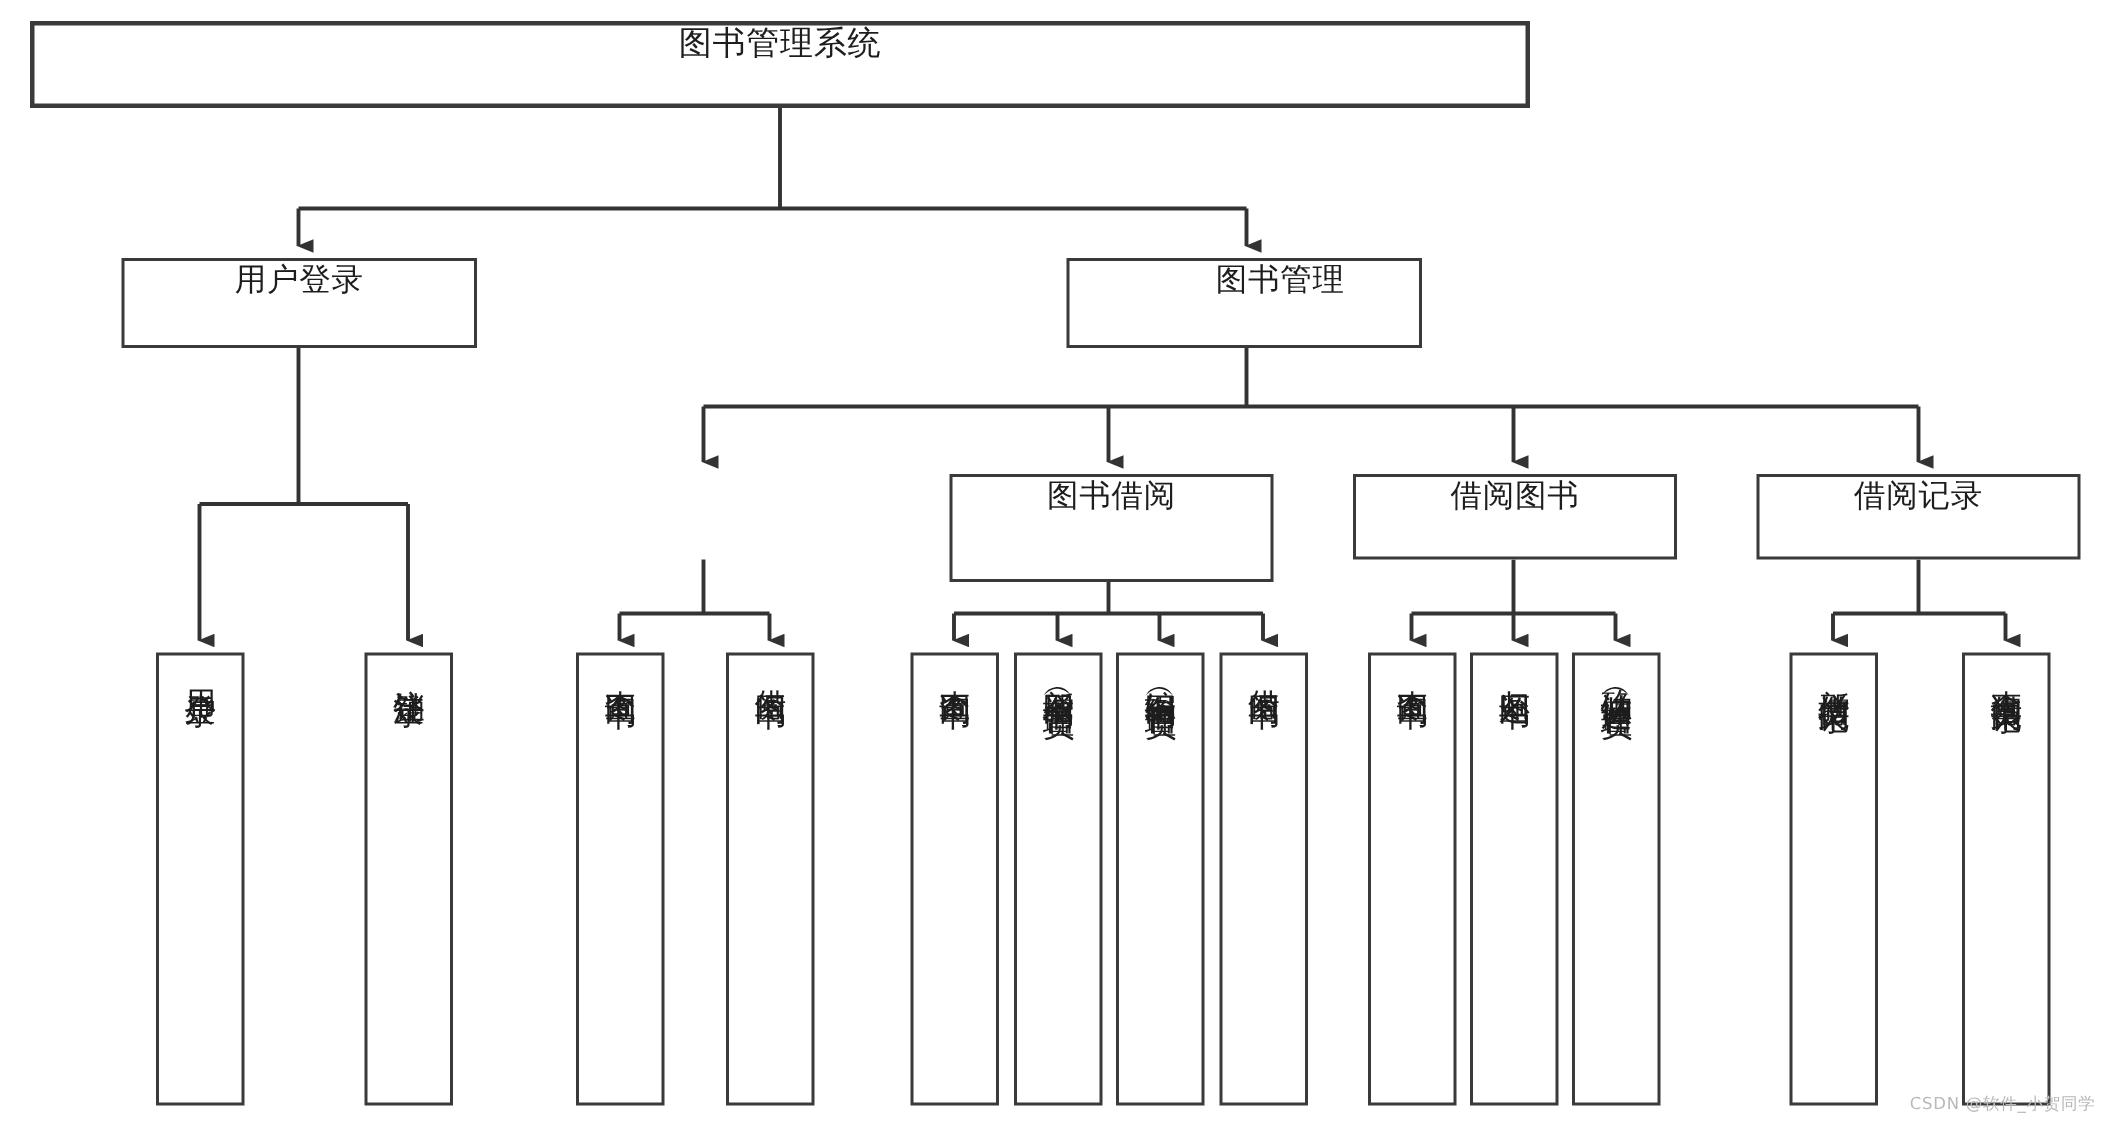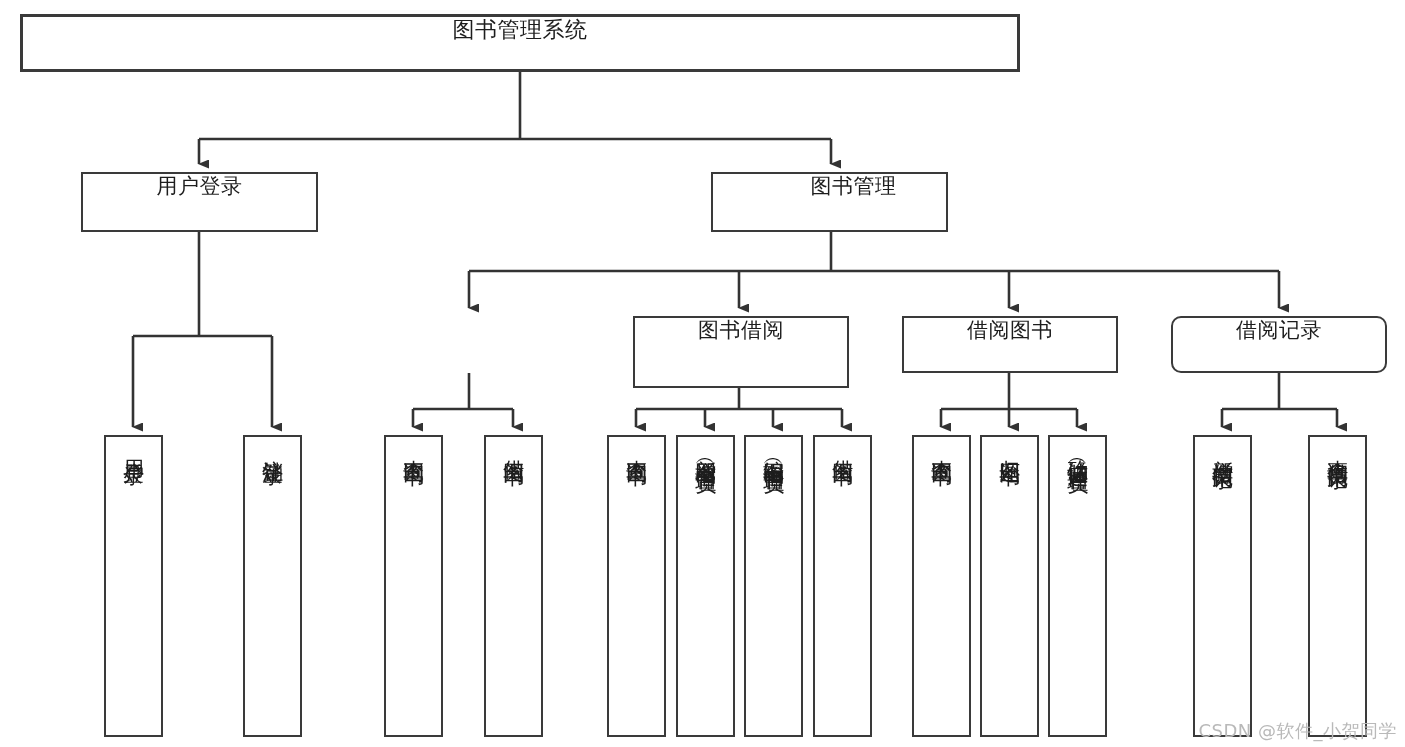--- a/index.html
+++ b/index.html
@@ -63,21 +63,21 @@
     line-height: 1.26;
     letter-spacing: 2px;
     white-space: normal;
     max-height: 288px;
     text-align: start;
   }
   #watermark {
     position: absolute;
     right: 8px;
     bottom: 4px;
-    font-size: 18px;
+    font-size: 11px;
     color: #b9b9b9;
     letter-spacing: 0.5px;
     white-space: nowrap;
     font-family: "DejaVu Sans", "Liberation Sans", sans-serif;
   }
 </style>
 </head>
 <body>
 
 <div id="canvas">
@@ -148,21 +148,21 @@
 
 
   <div class="node horiz" style="left:633px; top:316px; width:216px; height:72px;">
     <span class="node-label">图书借阅</span>
   </div>
 
   <div class="node horiz" style="left:902px; top:316px; width:216px; height:57px;">
     <span class="node-label">借阅图书</span>
   </div>
 
-  <div class="node horiz" style="left:1171px; top:316px; width:216px; height:57px;border-radius:10px;">
+  <div class="node horiz" style="left:1171px; top:316px; width:216px; height:57px;">
     <span class="node-label">借阅记录</span>
   </div>
 
   <div class="node vert" style="left:104px; top:435px; width:59px; height:302px;">
     <span class="node-label">用户登录</span>
   </div>
 
   <div class="node vert" style="left:243px; top:435px; width:59px; height:302px;">
     <span class="node-label">注销登录</span>
   </div>

